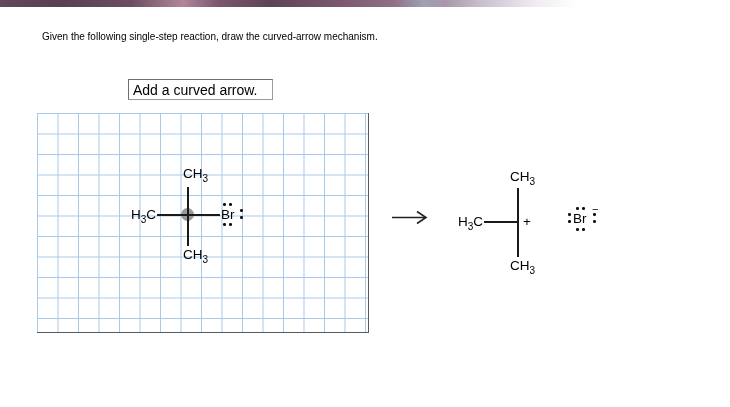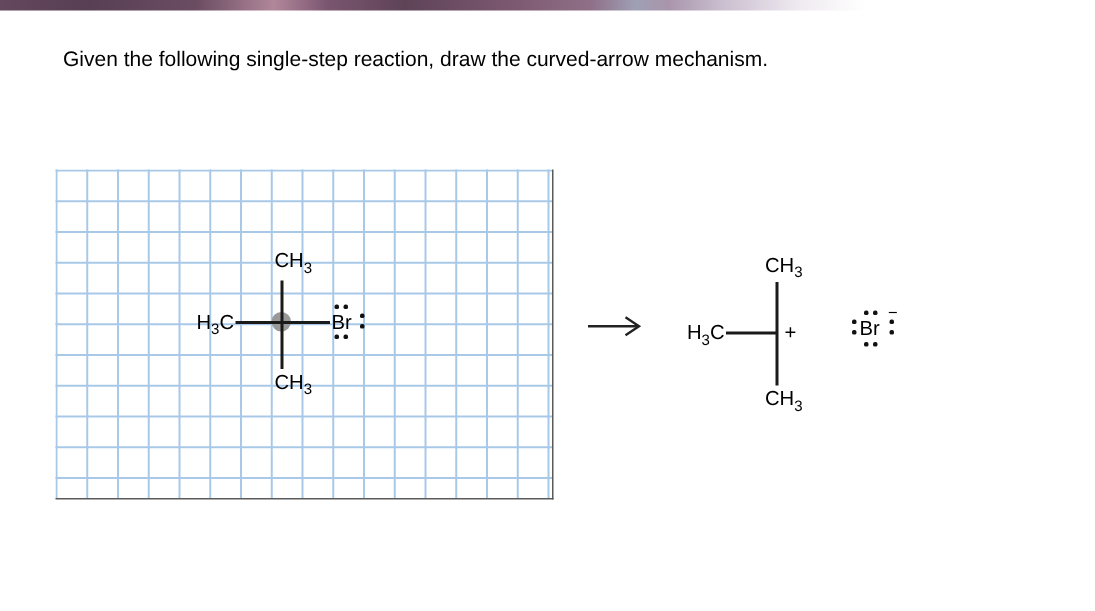--- a/index.html
+++ b/index.html
@@ -18,21 +18,21 @@
     background:linear-gradient(to right,
       #64485d 0%, #583f53 8%, #6b4d62 18%,
       #b1879a 25%, #7a5570 30%,
       #5e4357 37%, #7d5971 47%,
       #8f7088 54%, #9fa0b4 58%, #a995ab 61%,
       #cabfd0 66%, #efeaf0 73%, #ffffff 79%, #ffffff 100%);
   }
 
   .instruction {
     position:absolute; left:42px; top:31px;
-    font-size:14px; color:#000; white-space:nowrap;
+    font-size:10px; color:#000; white-space:nowrap;
   }
 
   .add-arrow-btn {
     position:absolute; left:128px; top:79px; width:145px; height:21px;
     background:#fff;
     border:1px solid #9a9a9a;
     border-top-color:#6f6f6f; border-left-color:#6f6f6f;
     font-size:14px; line-height:18px; padding:1px 4px 0 4px;
     color:#000; text-align:left; white-space:nowrap;
     font-family: "Liberation Sans", "DejaVu Sans", sans-serif;
@@ -85,20 +85,21 @@
 </style>
 </head>
 <body>
 
 <div class="page">
 
   <div class="banner"></div>
 
   <div class="instruction">Given the following single-step reaction, draw the curved-arrow mechanism.</div>
 
+  <button class="add-arrow-btn">Add a curved arrow.</button>
 
   <div class="grid-canvas">
 
     <div>
 
       <span class="atom-handle"></span>
 
       <span class="bond" style="left:150px; top:74px; width:2px; height:59px;"></span>
       <span class="bond" style="left:120px; top:101px; width:63px; height:2px;"></span>
 

